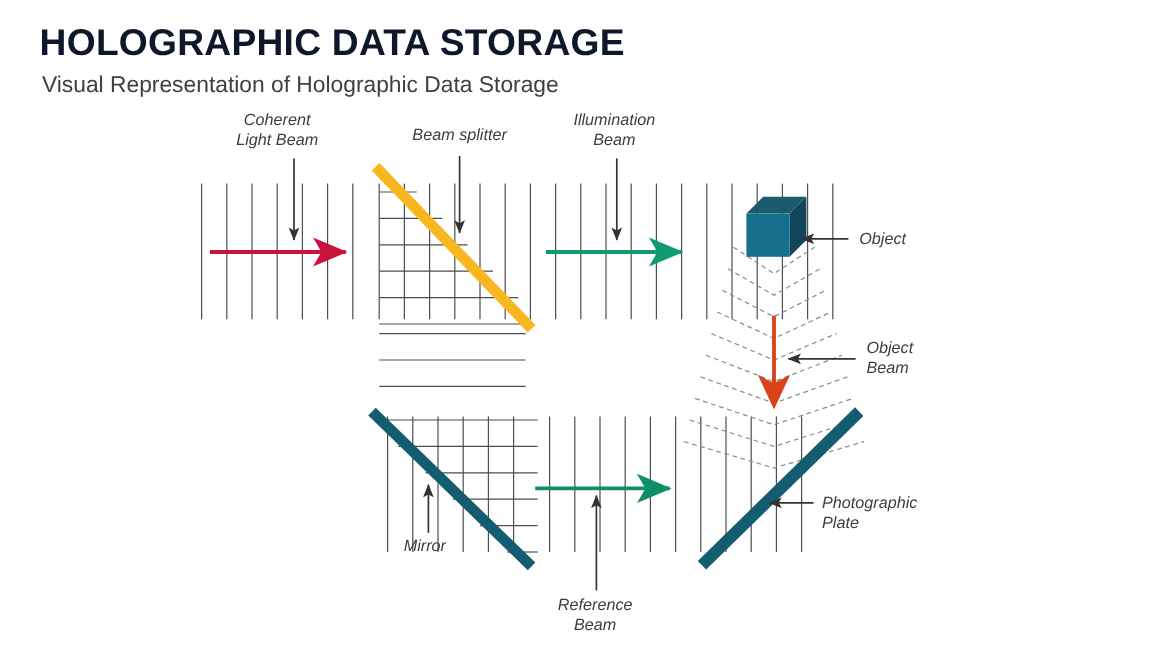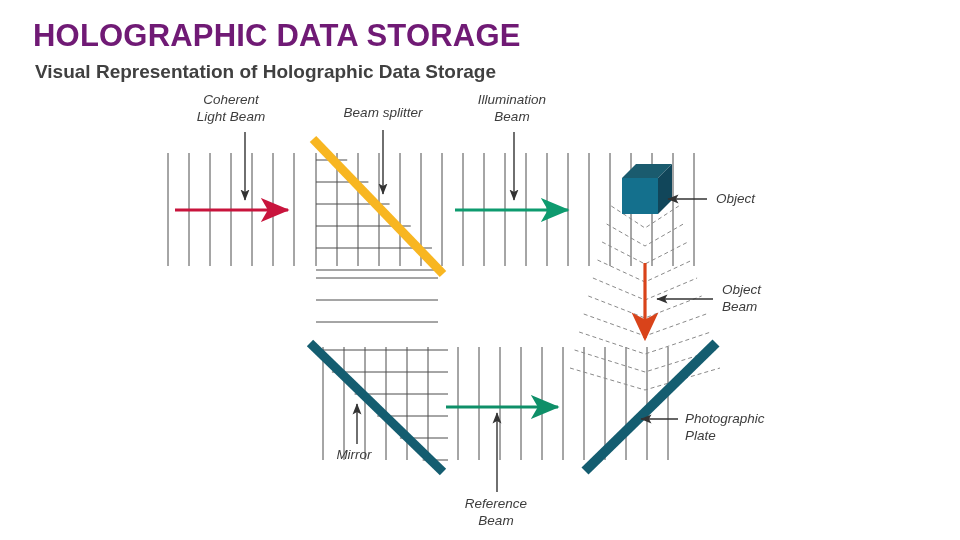--- a/index.html
+++ b/index.html
@@ -20,29 +20,29 @@
     inset: 0;
     background: #ffffff;
   }
   #title {
     position: absolute;
     left: 33px;
     top: 18px;
     font-size: 31px;
     font-weight: bold;
     letter-spacing: 0.2px;
-    color: #701a75;
+    color: #0f172a;
     white-space: nowrap;
   }
   #subtitle {
     position: absolute;
     left: 35px;
     top: 61px;
     font-size: 19px;
-    font-weight: bold;
+    font-weight: normal;
     color: #404040;
     white-space: nowrap;
   }
   #diagram {
     position: absolute;
     left: 0;
     top: 0;
   }
   .lbl {
     font-family: "Liberation Sans", sans-serif;

